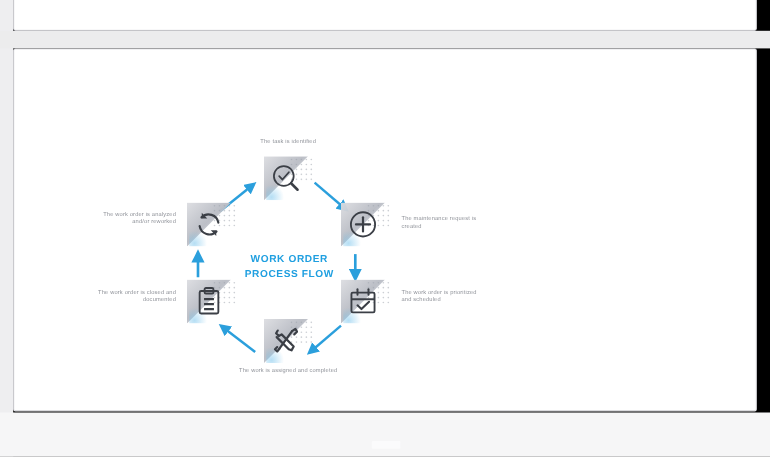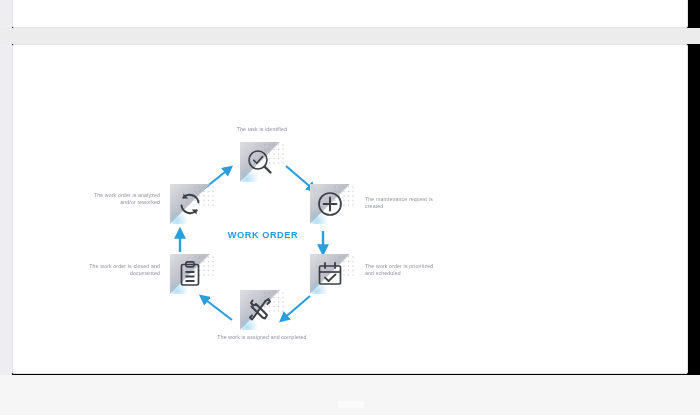--- a/index.html
+++ b/index.html
@@ -159,20 +159,21 @@
   <div class="scroll-edge-r"></div>
 
   <div class="page-panel top"></div>
   <div class="panel-gap"></div>
   <div class="page-panel main"></div>
 
   <div class="diagram">
 
     <div class="center-title">
       <span>WORK ORDER</span>
+      <span class="l2">PROCESS FLOW</span>
     </div>
 
     <div class="arrow" style="left:196px; top:46px;">
       <svg width="40" height="34" viewBox="0 0 40 34">
         <defs>
             <marker id="ah1" markerWidth="5" markerHeight="5" refX="3.2" refY="2.5" orient="auto">
           <path d="M0,0 L5,2.5 L0,5 z" fill="#2b9fdc"></path>
             </marker>
           </defs>
         <line x1="2" y1="2" x2="30" y2="26" stroke="#2b9fdc" stroke-width="2.2" marker-end="url(#ah1)"></line>

